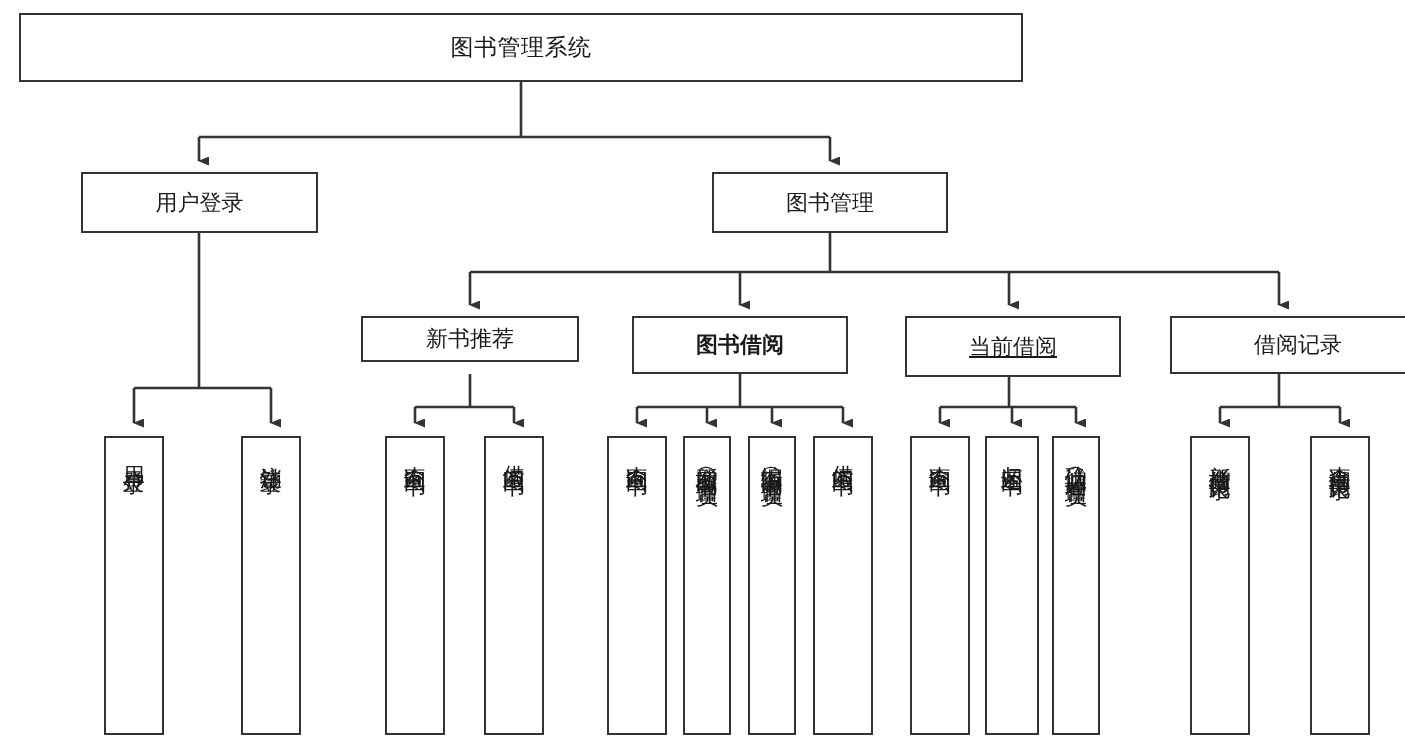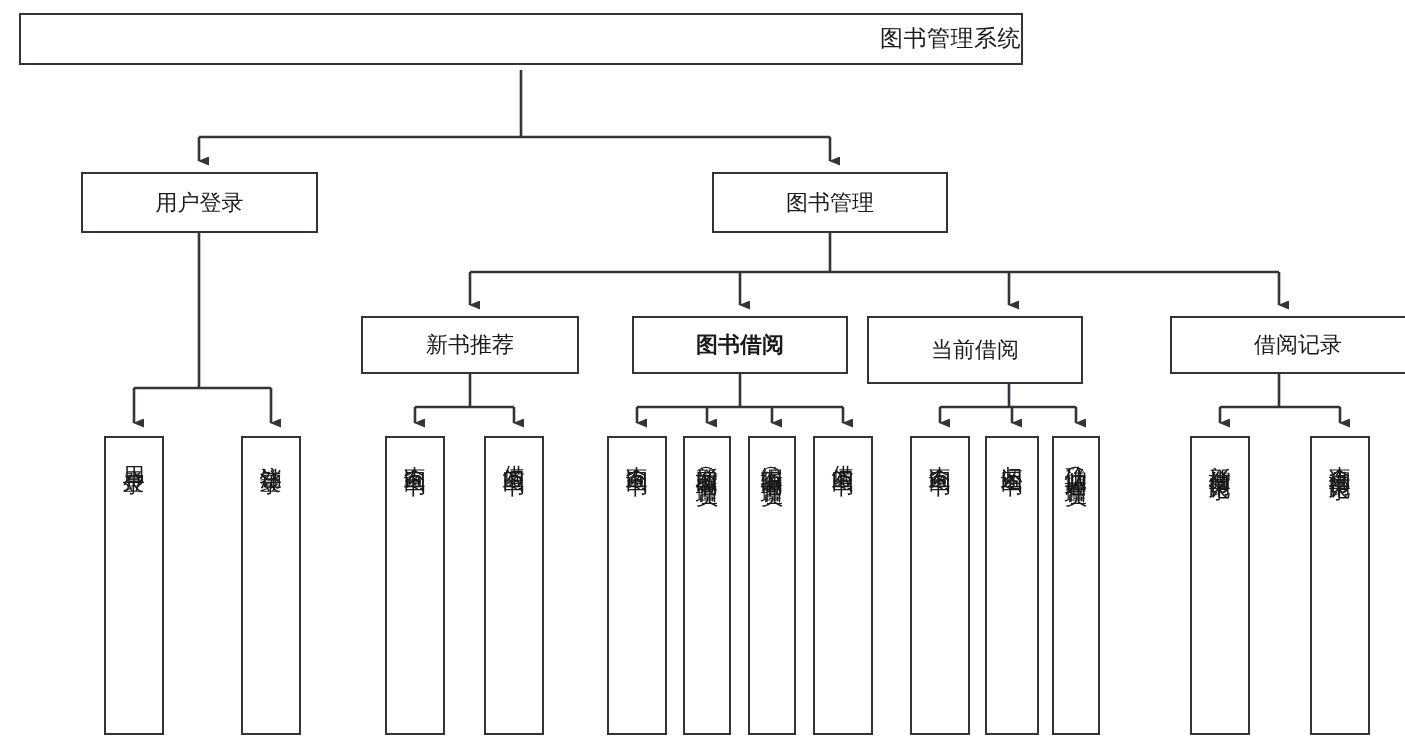--- a/index.html
+++ b/index.html
@@ -112,36 +112,36 @@
         <path d="M1012,407 L1012,423" marker-end="url(#arrowhead)"></path>
         <path d="M1076,407 L1076,423" marker-end="url(#arrowhead)"></path>
         <path d="M1279,374 L1279,407"></path>
         <path d="M1220,407 L1340,407"></path>
         <path d="M1220,407 L1220,423" marker-end="url(#arrowhead)"></path>
         <path d="M1340,407 L1340,423" marker-end="url(#arrowhead)"></path>
       </g>
   </svg>
 
   <div id="nodes-layer">
-      <div class="node h" style="left: 19px; top: 13px; width: 1004px; height: 52px; justify-content: flex-end;">
+      <div class="node h" style="left: 19px; top: 13px; width: 1004px; height: 69px;">
         <span>图书管理系统</span>
       </div>
       <div class="node lvl2" style="left: 81px; top: 172px; width: 237px; height: 61px;">
         <span>用户登录</span>
       </div>
       <div class="node lvl2" style="left: 712px; top: 172px; width: 236px; height: 61px; font-family: Liberation Serif, serif;">
         <span>图书管理</span>
       </div>
-      <div class="node lvl3" style="left: 361px; top: 316px; width: 218px; height: 58px;">
+      <div class="node lvl3" style="left: 361px; top: 316px; width: 218px; height: 46px;">
         <span>新书推荐</span>
       </div>
       <div class="node lvl3" style="left: 632px; top: 316px; width: 216px; height: 58px; font-weight: bold;">
         <span>图书借阅</span>
       </div>
-      <div class="node lvl3" style="left: 867px; top: 316px; width: 216px; height: 68px;">
+      <div class="node lvl3" style="left: 905px; top: 316px; width: 216px; height: 61px; text-decoration: underline;">
         <span>当前借阅</span>
       </div>
       <div class="node lvl3" style="left: 1170px; top: 316px; width: 256px; height: 58px;">
         <span>借阅记录</span>
       </div>
       <div class="node leaf" style="left: 104px; top: 436px; width: 60px; height: 299px;">
         <span class="vtext">用户登录</span>
       </div>
       <div class="node leaf" style="left: 241px; top: 436px; width: 60px; height: 299px;">
         <span class="vtext">注销登录</span>

